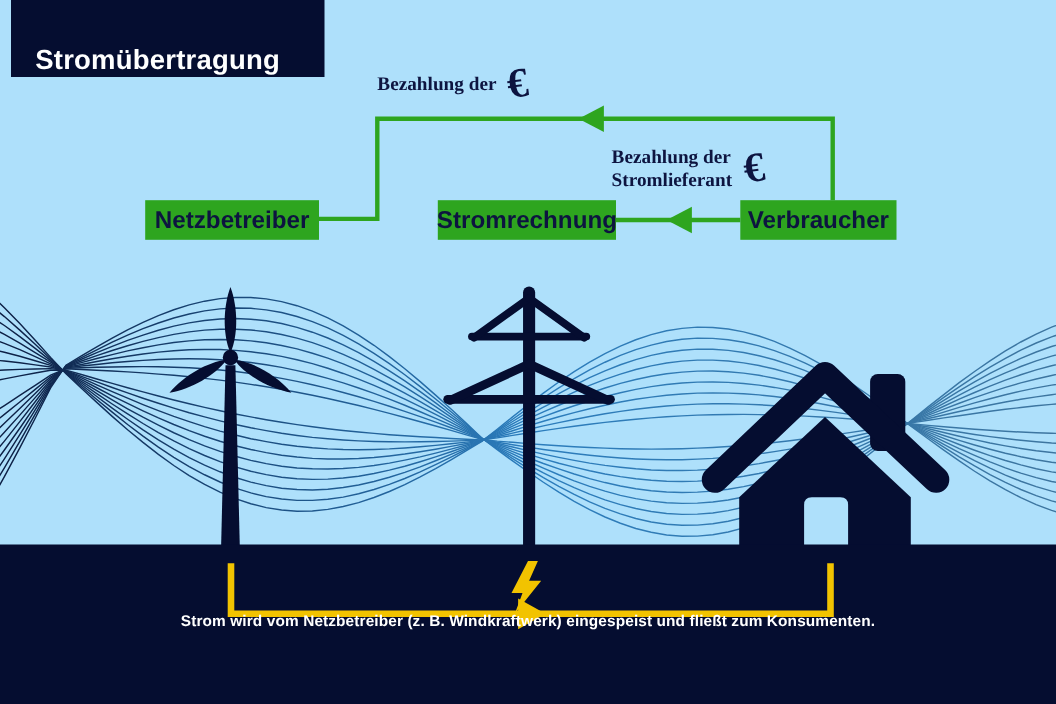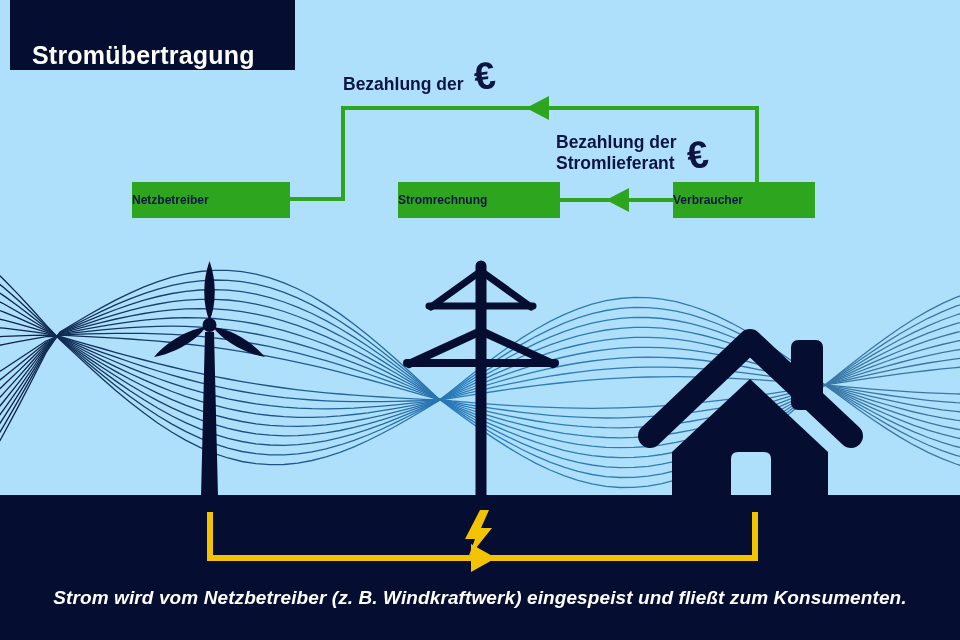--- a/index.html
+++ b/index.html
@@ -24,42 +24,42 @@
   
   .title-box{
     position:absolute;left:10px;top:0;width:285px;height:70px;
     background:var(--navy);display:flex;align-items:flex-end;padding-left:22px;
     box-sizing:border-box;
   }
   .title-box span{color:var(--text-light);font-size:25px;font-weight:700;letter-spacing:.2px;}
 
   .entity-box{
     position:absolute;top:182px;height:36px;background:var(--green);
-    display:flex;align-items:center;
-    color:var(--text-dark);font-size:12px;font-weight:700;
+    display:flex;align-items:center;justify-content:center;
+    color:var(--text-dark);font-size:22px;font-weight:700;
   }
   #box-netzbetreiber{left:132px;width:158px;}
   #box-stromlieferant{left:398px;width:162px;}
   #box-verbraucher{left:673px;width:142px;}
 
   .pay-label{
-    position:absolute;display:flex;align-items:flex-end;
-    color:var(--text-dark);font-size:17.5px;font-weight:700;line-height:21px;
+    position:absolute;display:flex;align-items:center;
+    color:var(--text-dark);font-size:17.5px;font-weight:700;line-height:21px;font-family:Liberation Serif, serif;
   }
   #pay-netzgebuehren{left:343px;top:57px;}
   #pay-stromrechnung{left:556px;top:132px;}
   .euro{
     font-size:38px;font-weight:700;line-height:38px;
     transform:rotate(-8deg);margin-left:10px;margin-top:0;
     display:inline-block;
   }
 
   .caption{
-    position:absolute;left:0;right:0;top:587px;text-align:center;
-    color:var(--text-light);font-size:19px;font-weight:600;letter-spacing:.1px;font-style:italic;
+    position:absolute;left:0;right:0;top:556px;text-align:center;
+    color:var(--text-light);font-size:14px;font-weight:600;letter-spacing:.1px;
   }
 </style>
 </head>
 <body>
 
 <div class="stage">
 
   <svg id="scene" viewBox="0 0 960 640">
     <defs>
       <linearGradient id="wavegrad" x1="0" y1="0" x2="960" y2="0" gradientUnits="userSpaceOnUse">

